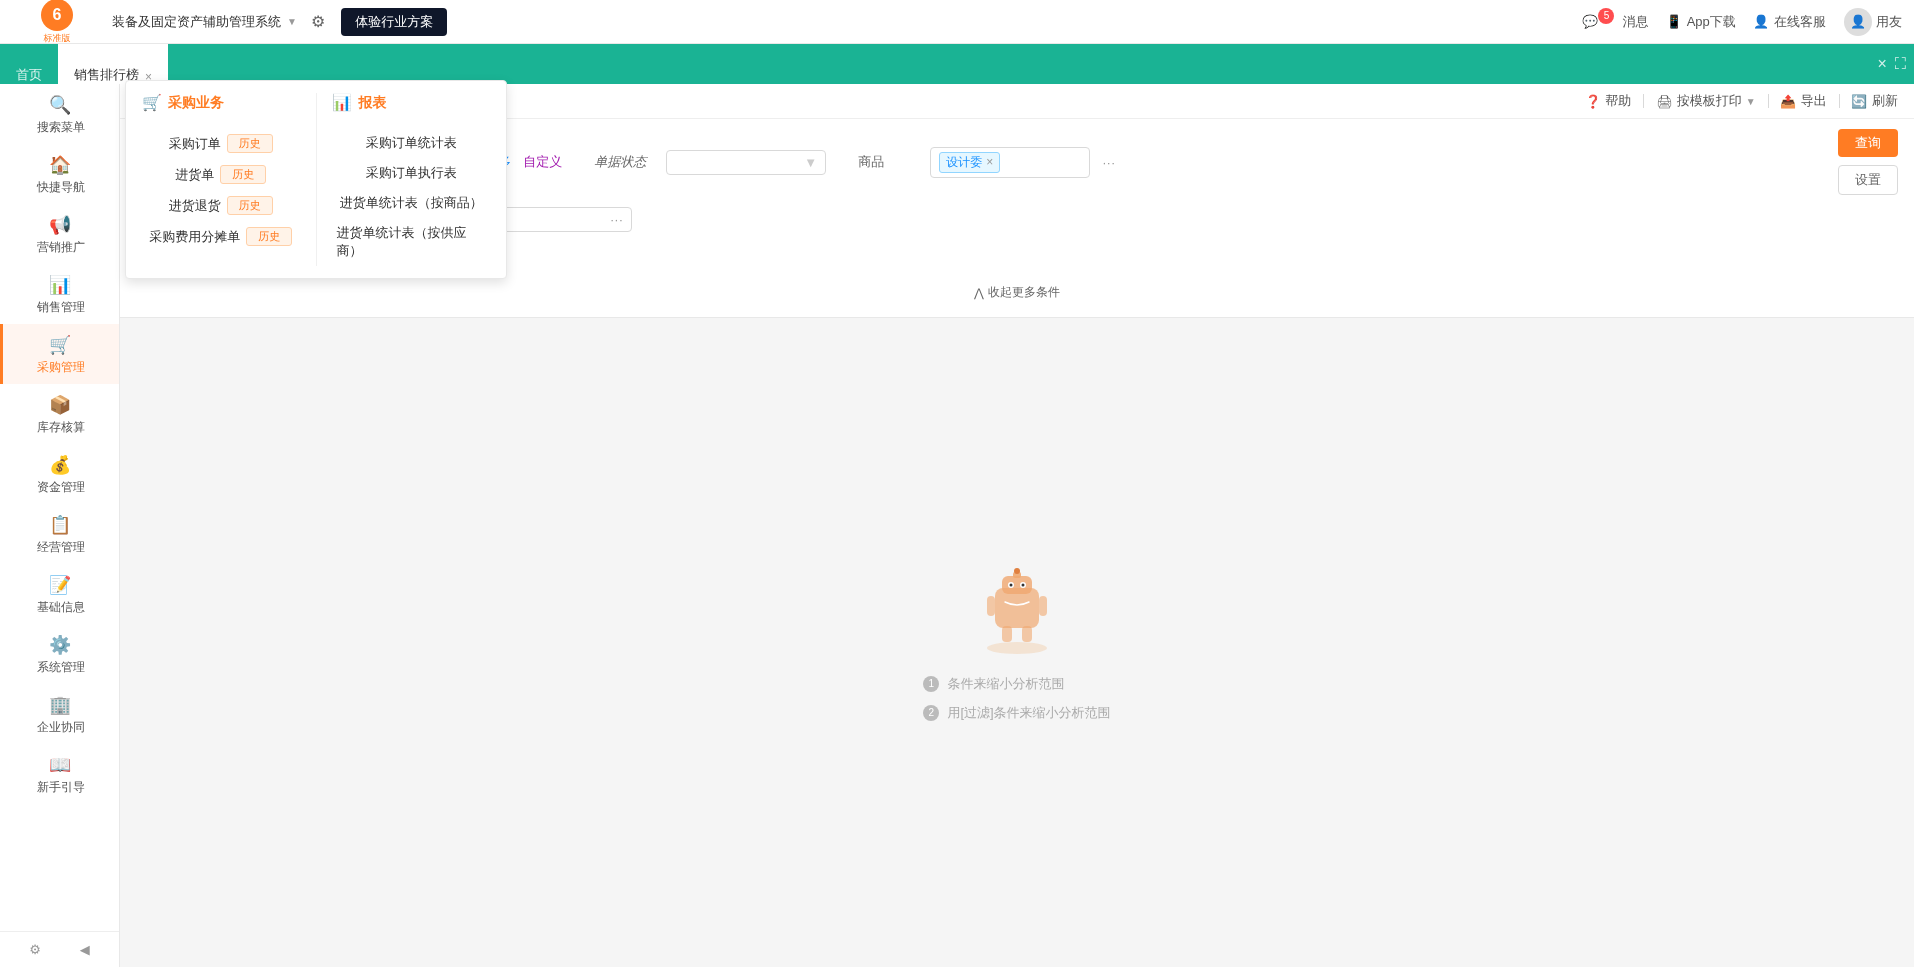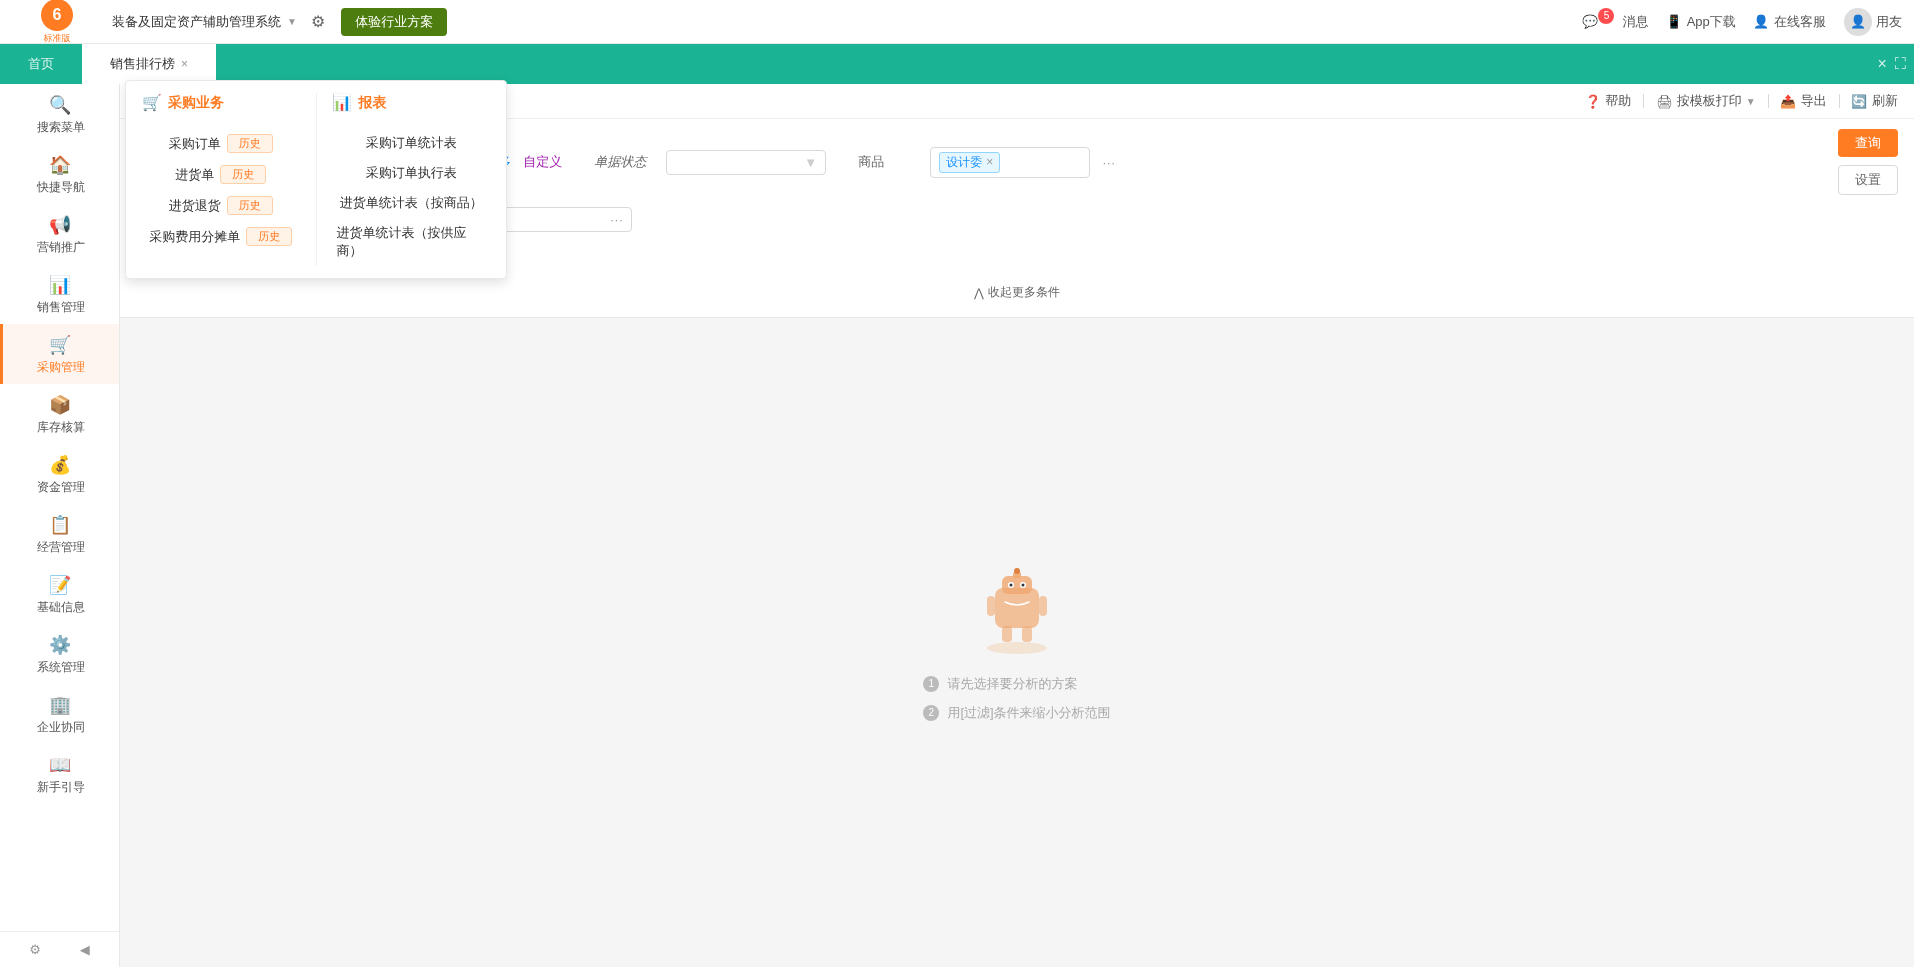--- a/index.html
+++ b/index.html
@@ -56,21 +56,21 @@
       font-size: 10px;
       cursor: pointer;
     }
     .settings-icon {
       color: #666;
       font-size: 16px;
       cursor: pointer;
       margin-left: 8px;
     }
     .trial-btn {
-      background: #4d7c0f;
+      background: #0f172a;
       color: white;
       border: none;
       border-radius: 4px;
       padding: 5px 14px;
       font-size: 13px;
       cursor: pointer;
       margin-left: 10px;
     }
     .topbar-right {
       display: flex;
@@ -117,22 +117,22 @@
       background: #1ab394;
       display: flex;
       align-items: center;
       padding: 0 0;
       position: relative;
       z-index: 90;
     }
     .tab {
       height: 40px;
       display: flex;
-      align-items: center;
-      padding: 0 28px;
+      align-items: flex-end;
+      padding: 0 16px;
       cursor: pointer;
       font-size: 13px;
       color: rgba(255,255,255,0.85);
       position: relative;
     }
     .tab.active {
       background: #fff;
       color: #333;
       border-radius: 0;
     }
@@ -582,21 +582,21 @@
         <circle cx="50" cy="13" r="3" fill="#e08040"></circle>
         <rect x="20" y="38" width="8" height="20" rx="4" fill="#f0a870" opacity="0.6"></rect>
         <rect x="72" y="38" width="8" height="20" rx="4" fill="#f0a870" opacity="0.6"></rect>
         <rect x="35" y="68" width="10" height="16" rx="4" fill="#f0a870" opacity="0.6"></rect>
         <rect x="55" y="68" width="10" height="16" rx="4" fill="#f0a870" opacity="0.6"></rect>
         <path d="M38 44 Q50 50 62 44" stroke="white" stroke-width="1.5" fill="none" stroke-linecap="round"></path>
       </svg>
       <div style="color:#aaa;font-size:13px;line-height:2.2;">
         <div style="display:flex;align-items:center;gap:8px;">
           <span style="display:inline-flex;align-items:center;justify-content:center;width:16px;height:16px;background:#bbb;border-radius:50%;color:white;font-size:10px;">1</span>
-          <span>请先选择要分析的方案</span>
+          <span>条件来缩小分析范围</span>
         </div>
         <div style="display:flex;align-items:center;gap:8px;">
           <span style="display:inline-flex;align-items:center;justify-content:center;width:16px;height:16px;background:#bbb;border-radius:50%;color:white;font-size:10px;">2</span>
           <span>用[过滤]条件来缩小分析范围</span>
         </div>
       </div>
     </div>
   </div>
 </div>
 

